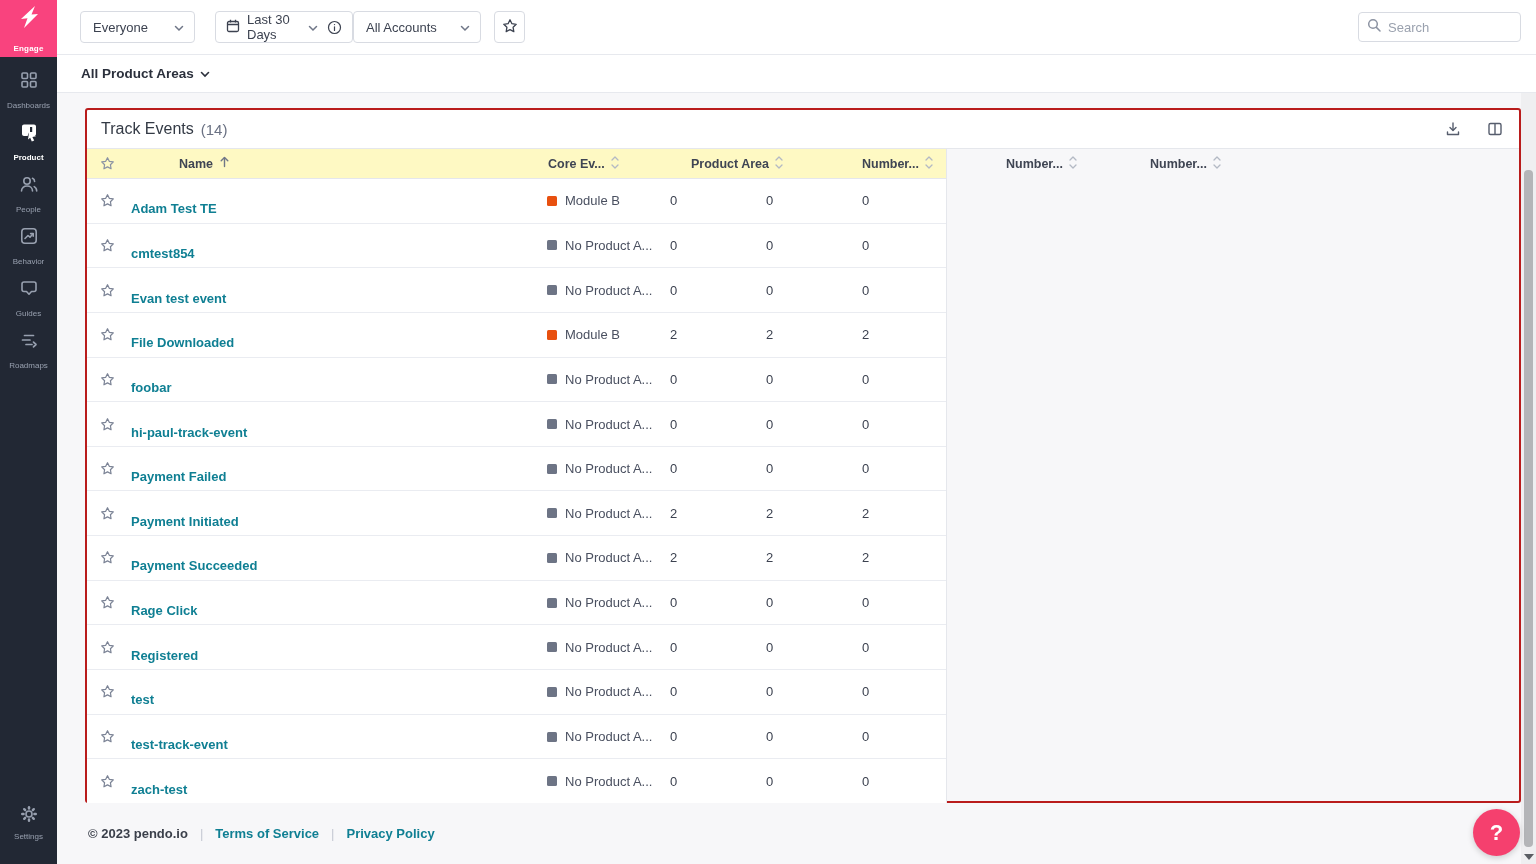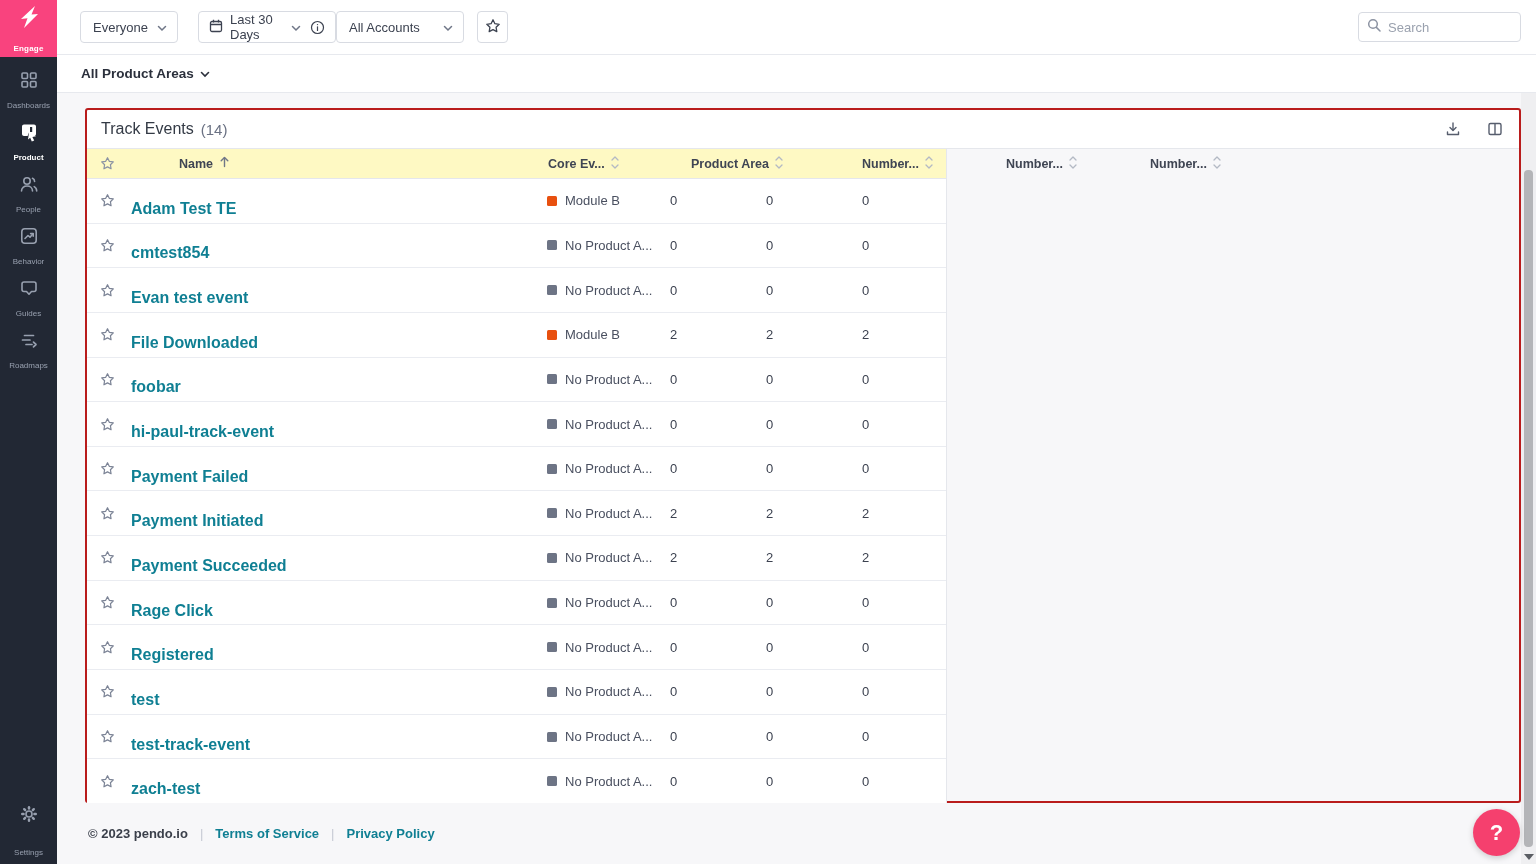--- a/index.html
+++ b/index.html
@@ -7,26 +7,26 @@
 
   
   .sidebar { position:fixed; left:0; top:0; width:57px; height:864px; background:#222834; z-index:20; }
   .logo { width:57px; height:57px; background:#f9437e; display:flex; flex-direction:column; align-items:center; justify-content:center; gap:11px; cursor:pointer; }
   .logo-label { color:#fff; font-size:8px; font-weight:700; letter-spacing:.2px; }
   .nav { position:absolute; top:64px; left:0; width:57px; }
   .nav-item { height:52px; display:flex; flex-direction:column; align-items:center; justify-content:center; gap:11px; cursor:pointer; }
   .nav-label { font-size:8px; color:#98a0af; }
   .nav-item.active .nav-label { color:#ffffff; font-weight:700; }
   .nav-item svg { display:block; }
-  .settings-item { position:absolute; bottom:8px; left:0; width:57px; height:52px; display:flex; flex-direction:column; align-items:center; justify-content:flex-start; gap:20px; cursor:pointer; }
+  .settings-item { position:absolute; bottom:8px; left:0; width:57px; height:52px; display:flex; flex-direction:column; align-items:center; justify-content:flex-start; gap:4px; cursor:pointer; }
 
   
   .topbar { position:absolute; left:57px; top:0; width:1479px; height:55px; background:#fff; border-bottom:1px solid #e7e9ee; display:flex; align-items:center; padding-left:23px; z-index:10; }
   .control { height:32px; border:1px solid #d8dbe2; border-radius:4px; background:#fff; display:flex; align-items:center; font-size:13px; color:#3c4250; cursor:pointer; }
-  .ctl-everyone { width:98px; padding:0 10px 0 12px; justify-content:space-between; }
+  .ctl-everyone { width:115px; padding:0 10px 0 12px; justify-content:space-between; }
   .ctl-date { width:138px; margin-left:20px; padding:0 10px; gap:7px; }
   .ctl-accounts { width:128px; padding:0 10px 0 12px; justify-content:space-between; }
   .ctl-star { width:31px; margin-left:13px; justify-content:center; }
   .search-box { position:absolute; right:15px; top:12px; width:163px; height:30px; border:1px solid #d8dbe2; border-radius:4px; background:#fff; display:flex; align-items:center; padding:0 8px; gap:7px; }
   .search-box input { border:none; outline:none; width:110px; font-size:13px; color:#3c4250; font-family:"Liberation Sans", sans-serif; }
   .search-box input::placeholder { color:#9aa1ae; }
 
   .subnav { position:absolute; left:57px; top:55px; width:1479px; height:38px; background:#fff; border-bottom:1px solid #e7e9ee; display:flex; align-items:center; padding-left:24px; z-index:9; }
   .subnav-btn { display:flex; align-items:center; gap:6px; font-size:13.5px; font-weight:700; color:#2b303c; cursor:pointer; }
 
@@ -47,21 +47,21 @@
   .tr:last-child { border-bottom:none; }
 
   .col-star { width:44px; flex:none; padding-left:13px; display:flex; align-items:center; }
   .col-name { width:321px; flex:none; display:flex; align-items:center; }
   .col-core { width:95px; flex:none; display:flex; align-items:center; }
   .col-pa   { width:123px; flex:none; display:flex; align-items:center; }
   .col-n    { width:96px;  flex:none; display:flex; align-items:center; }
   .col-n3   { width:80px;  flex:none; display:flex; align-items:center; }
 
   .star-btn { background:none; border:none; padding:0; cursor:pointer; display:flex; }
-  .name-link { font-size:16px; font-weight:600; color:#0f7f93; text-decoration:none; cursor:pointer;margin-top:16px; }
+  .name-link { font-size:13px; font-weight:600; color:#0f7f93; text-decoration:none; cursor:pointer;margin-top:16px; }
   .pa-swatch { width:10px; height:10px; border-radius:1.5px; margin-right:8px; flex:none; }
   .pa-text { font-size:13px; color:#4a5060; white-space:nowrap; }
   .num { font-size:13px; color:#3c4250; }
 
   
   .footer { position:absolute; left:28px; top:710px; width:1436px; height:60px; display:flex; align-items:center; padding-left:3px; font-size:13px; }
   .copyright { color:#3a3f4a; font-weight:700; }
   .foot-sep { color:#c5c9d2; margin:0 12px; }
   .foot-link { color:#0f7f93; font-weight:600; text-decoration:none; cursor:pointer; }
 

